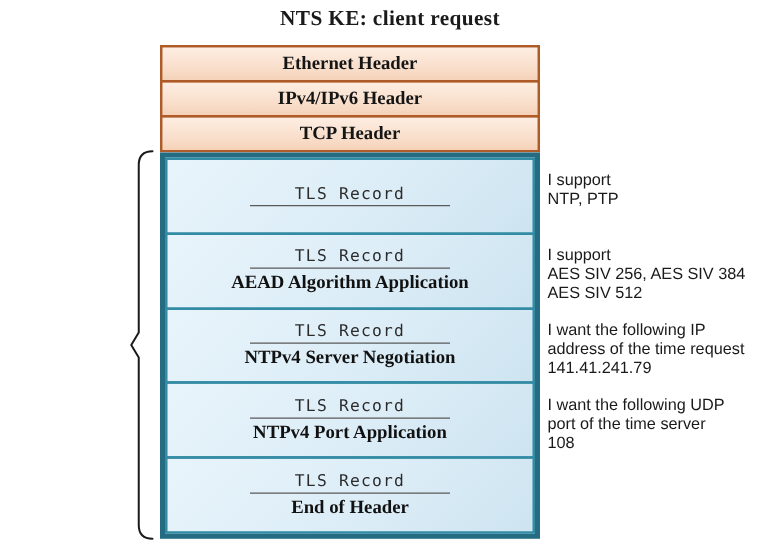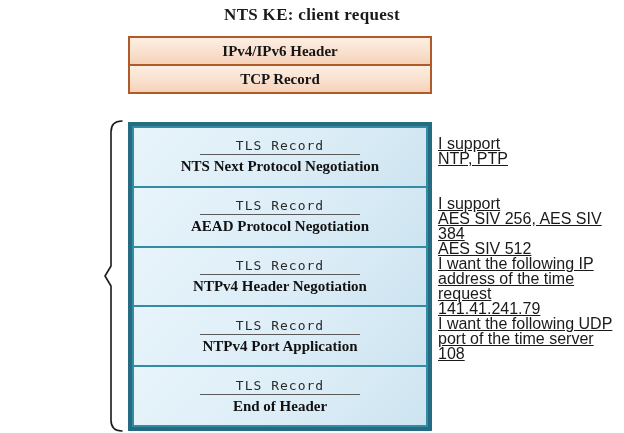--- a/index.html
+++ b/index.html
@@ -44,55 +44,57 @@
   }
   
   .brace{position:absolute;left:101px;top:118px;}
   .left-label{
     position:absolute;left:2px;top:246px;width:106px;text-align:center;
     font-size:13px;line-height:18px;color:#1a1a1a;white-space:pre-line;
   }
   
   .note{
     position:absolute;left:438px;width:184px;
-    font-size:16px;line-height:15px;color:#1a1a1a;white-space:pre-line;text-decoration:underline;
+    font-size:13px;line-height:15px;color:#1a1a1a;white-space:pre-line;
   }
   .note-0{top:136px;}
   .note-1{top:196px;}
   .note-2{top:256px;}
   .note-3{top:316px;}
 </style>
 </head>
 <body>
 
 <div class="canvas">
 
   <div class="title">NTS KE: client request</div>
 
   <div class="stack">
     <div class="hdr">
+      <span>Ethernet Header</span>
+    </div>
+    <div class="hdr">
       <span>IPv4/IPv6 Header</span>
     </div>
     <div class="hdr">
-      <span>TCP Record</span>
+      <span>TCP Header</span>
     </div>
   </div>
 
   <div class="tls-box">
     <div class="rec">
       <span class="tls-rec-label">TLS Record</span>
-      <span class="rec-name">NTS Next Protocol Negotiation</span>
     </div>
     <div class="rec">
       <span class="tls-rec-label">TLS Record</span>
-      <span class="rec-name">AEAD Protocol Negotiation</span>
+      <span class="rec-name">AEAD Algorithm Application</span>
     </div>
     <div class="rec">
       <span class="tls-rec-label">TLS Record</span>
-      <span class="rec-name">NTPv4 Header Negotiation</span>
+      <span class="rec-name">NTPv4 Server Negotiation</span>
     </div>
     <div class="rec">
       <span class="tls-rec-label">TLS Record</span>
       <span class="rec-name">NTPv4 Port Application</span>
     </div>
     <div class="rec">
       <span class="tls-rec-label">TLS Record</span>
       <span class="rec-name">End of Header</span>
     </div>
   </div>

